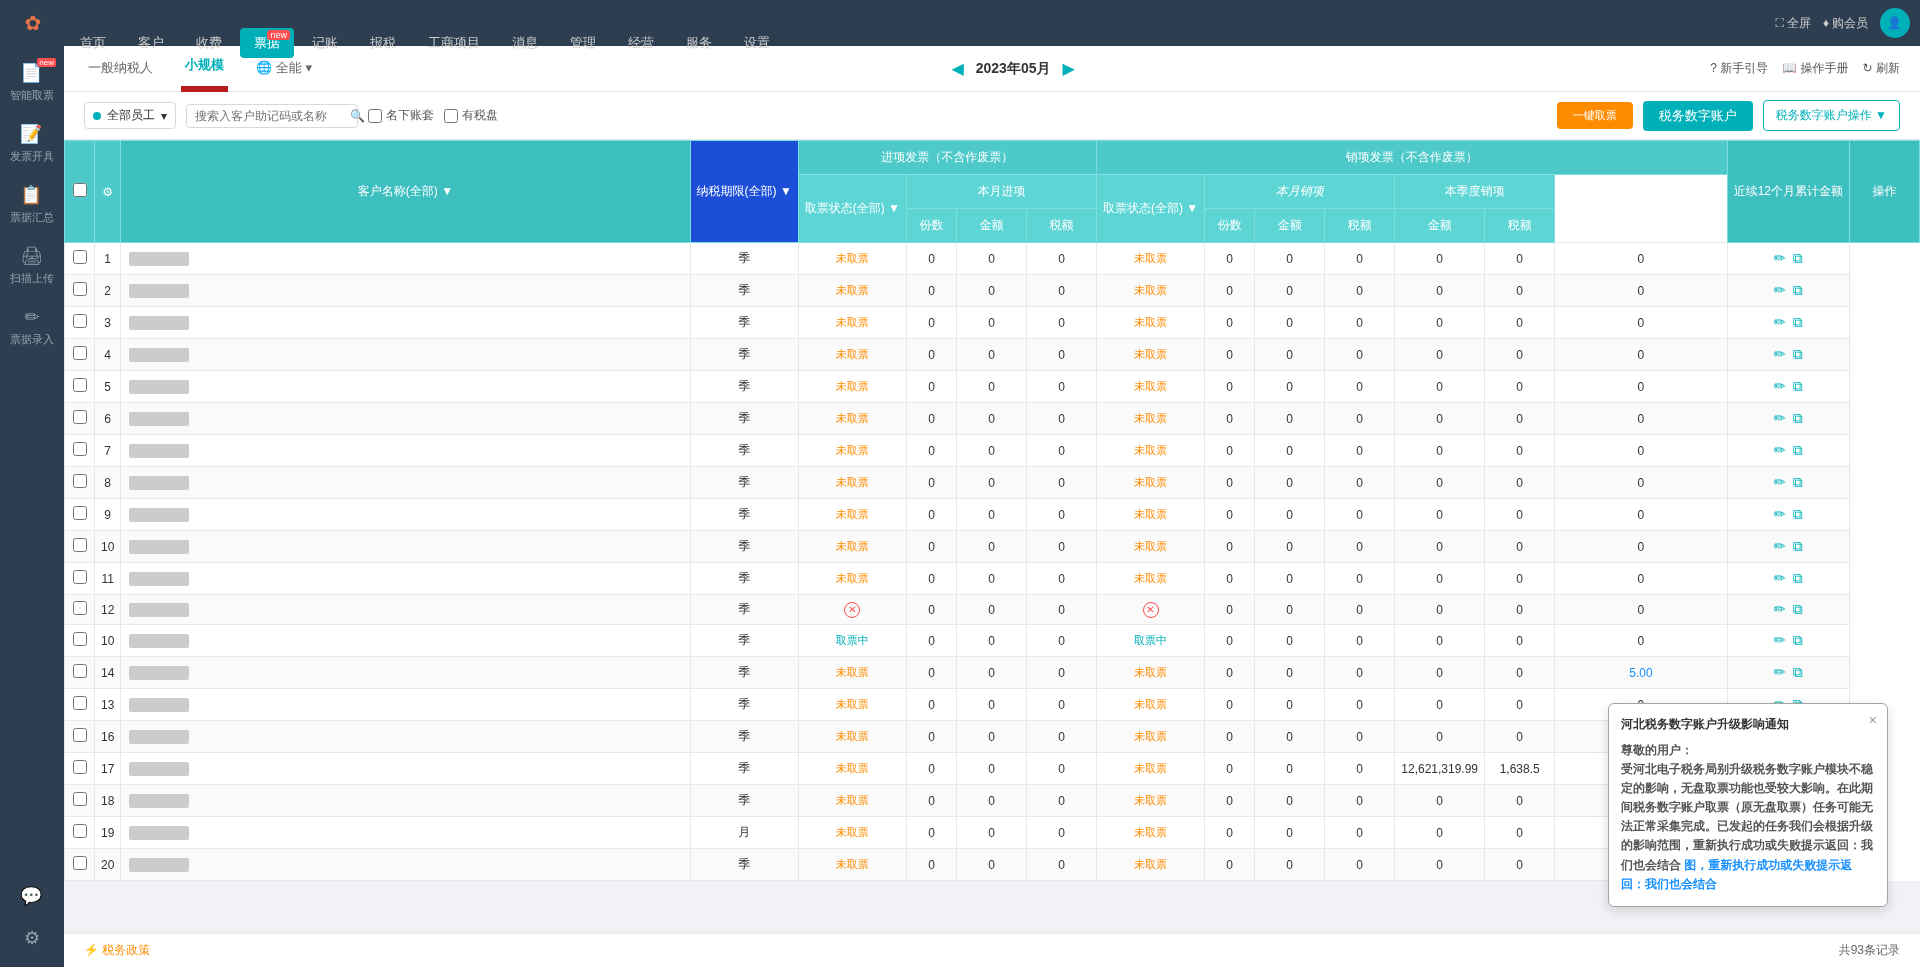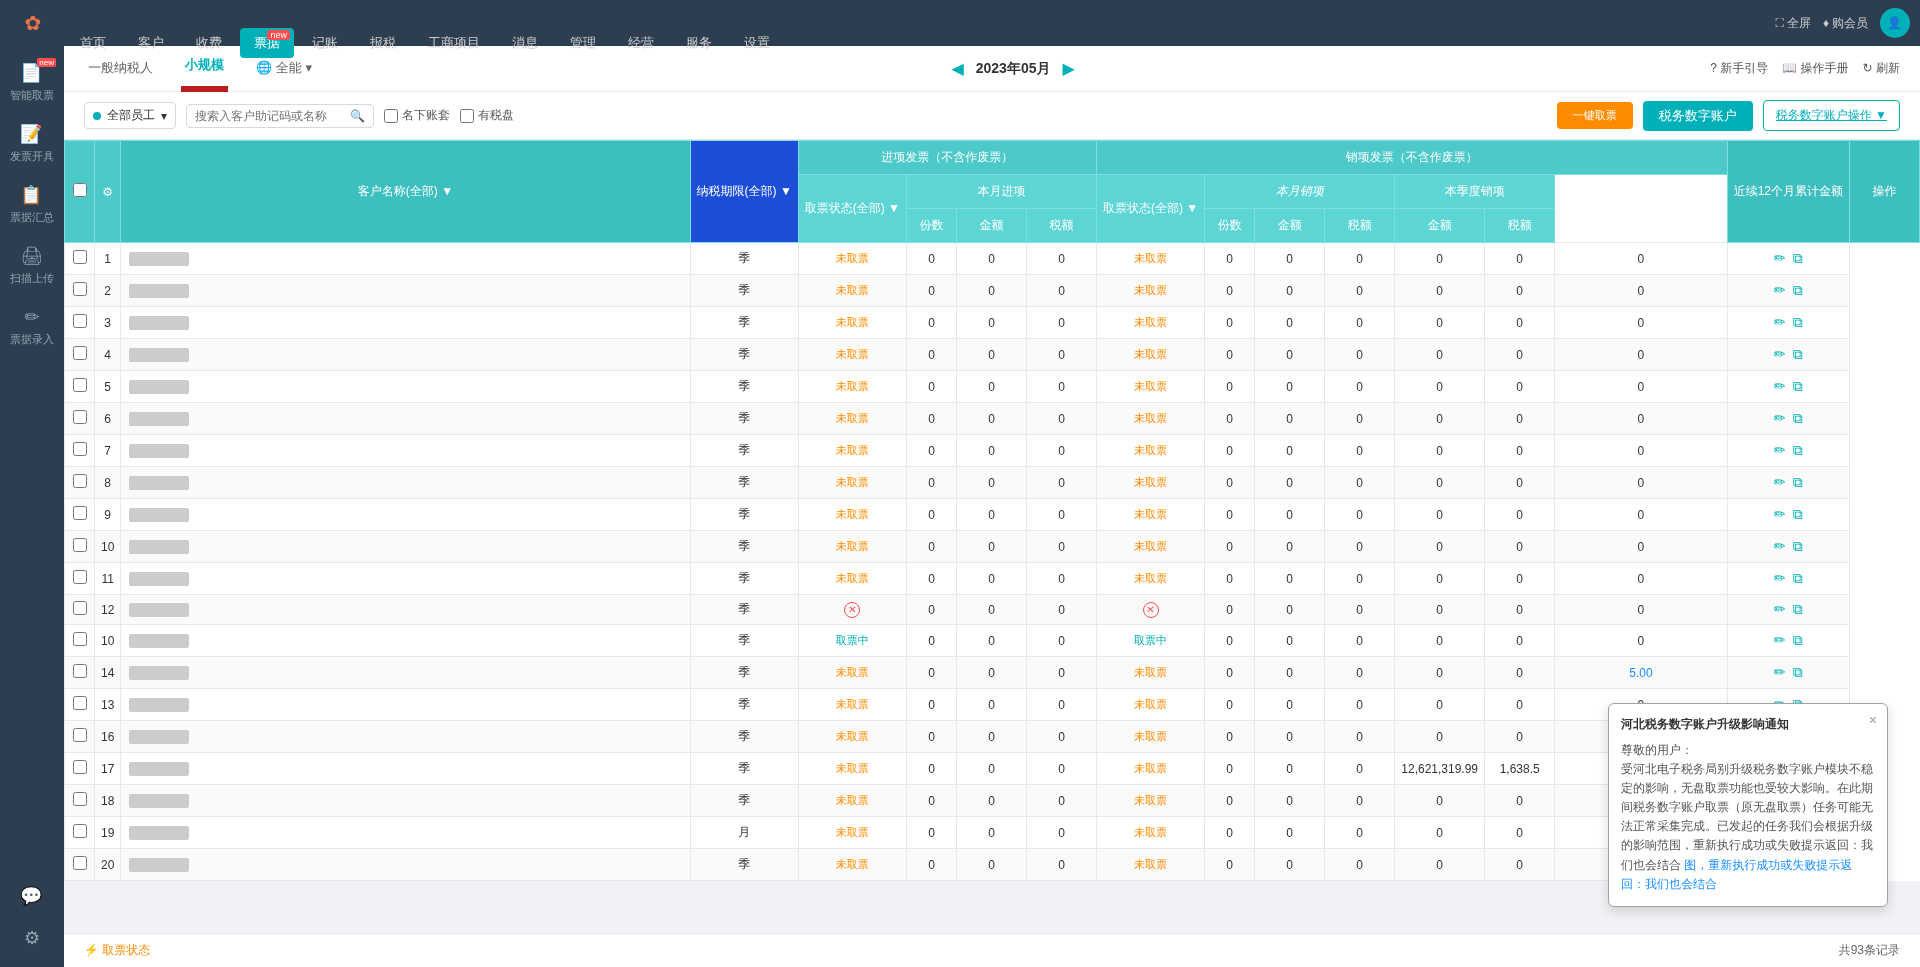--- a/index.html
+++ b/index.html
@@ -204,21 +204,21 @@
       gap: 6px;
     }
     .select-box .dot { width: 8px; height: 8px; background: #00b0b9; border-radius: 50%; }
     .search-input {
       display: flex;
       align-items: center;
       border: 1px solid #d9d9d9;
       border-radius: 4px;
       padding: 4px 8px;
       background: #fff;
-      width: 188px;
+      width: 172px;
     }
     .search-input input {
       border: none;
       outline: none;
       font-size: 12px;
       flex: 1;
       color: #999;
     }
     .checkbox-item {
       display: flex;
@@ -252,21 +252,20 @@
       background: #fff;
       color: #00b0b9;
       border: 1px solid #00b0b9;
       padding: 6px 12px;
       border-radius: 4px;
       cursor: pointer;
       font-size: 12px;
       display: flex;
       align-items: center;
       gap: 4px;
-      text-decoration: underline;
     }
 
     
     .table-container {
       flex: 1;
       overflow: auto;
       padding: 0;
     }
     table {
       width: 100%;
@@ -939,27 +938,27 @@
     <td>
       <span class="action-icon">✏</span>
       <span class="action-icon">⧉</span>
     </td>
   </tr>
           </tbody>
       </table>
     </div>
 
     <div class="table-footer">
-      <span class="footer-tax">⚡ 取票状态</span>
+      <span class="footer-tax">⚡ 税务政策</span>
       <span>共93条记录</span>
     </div>
   </div>
 </div>
 
 <div class="notification-popup">
   <div class="popup-title">河北税务数字账户升级影响通知</div>
   <span class="popup-close">×</span>
-  <div style="line-height:1.6;color:#555;">
+  <div style="line-height:1.6;color:#555;font-weight:bold;">
     尊敬的用户：<br>
     受河北电子税务局别升级税务数字账户模块不稳定的影响，无盘取票功能也受较大影响。在此期间税务数字账户取票（原无盘取票）任务可能无法正常采集完成。已发起的任务我们会根据升级的影响范围，重新执行成功或失败提示返回：我们也会结合
     <span class="highlight-blue">图，重新执行成功或失败提示返回：我们也会结合</span>
   </div>
 </div>
 
 </body></html>

